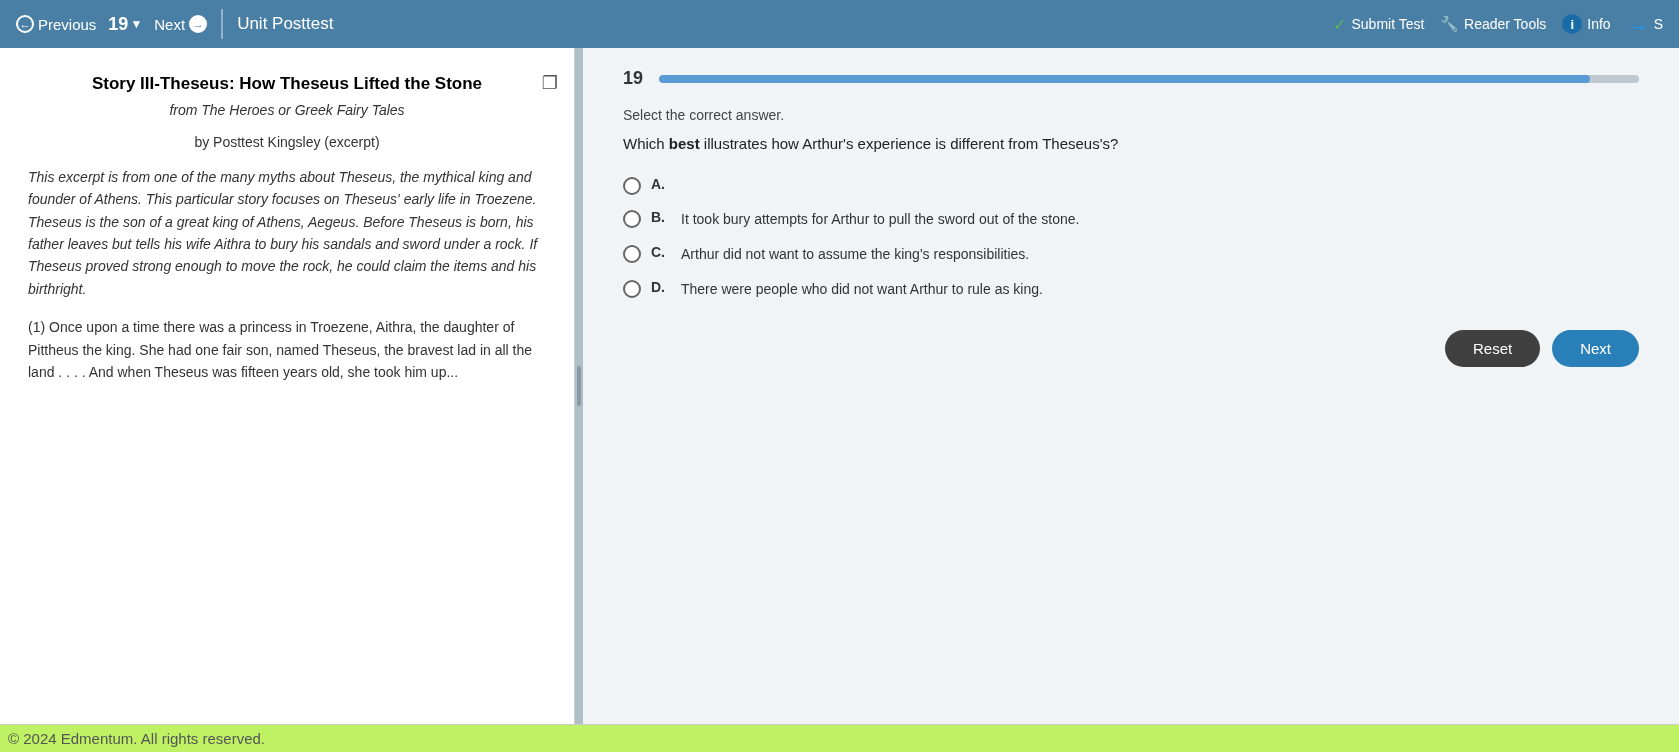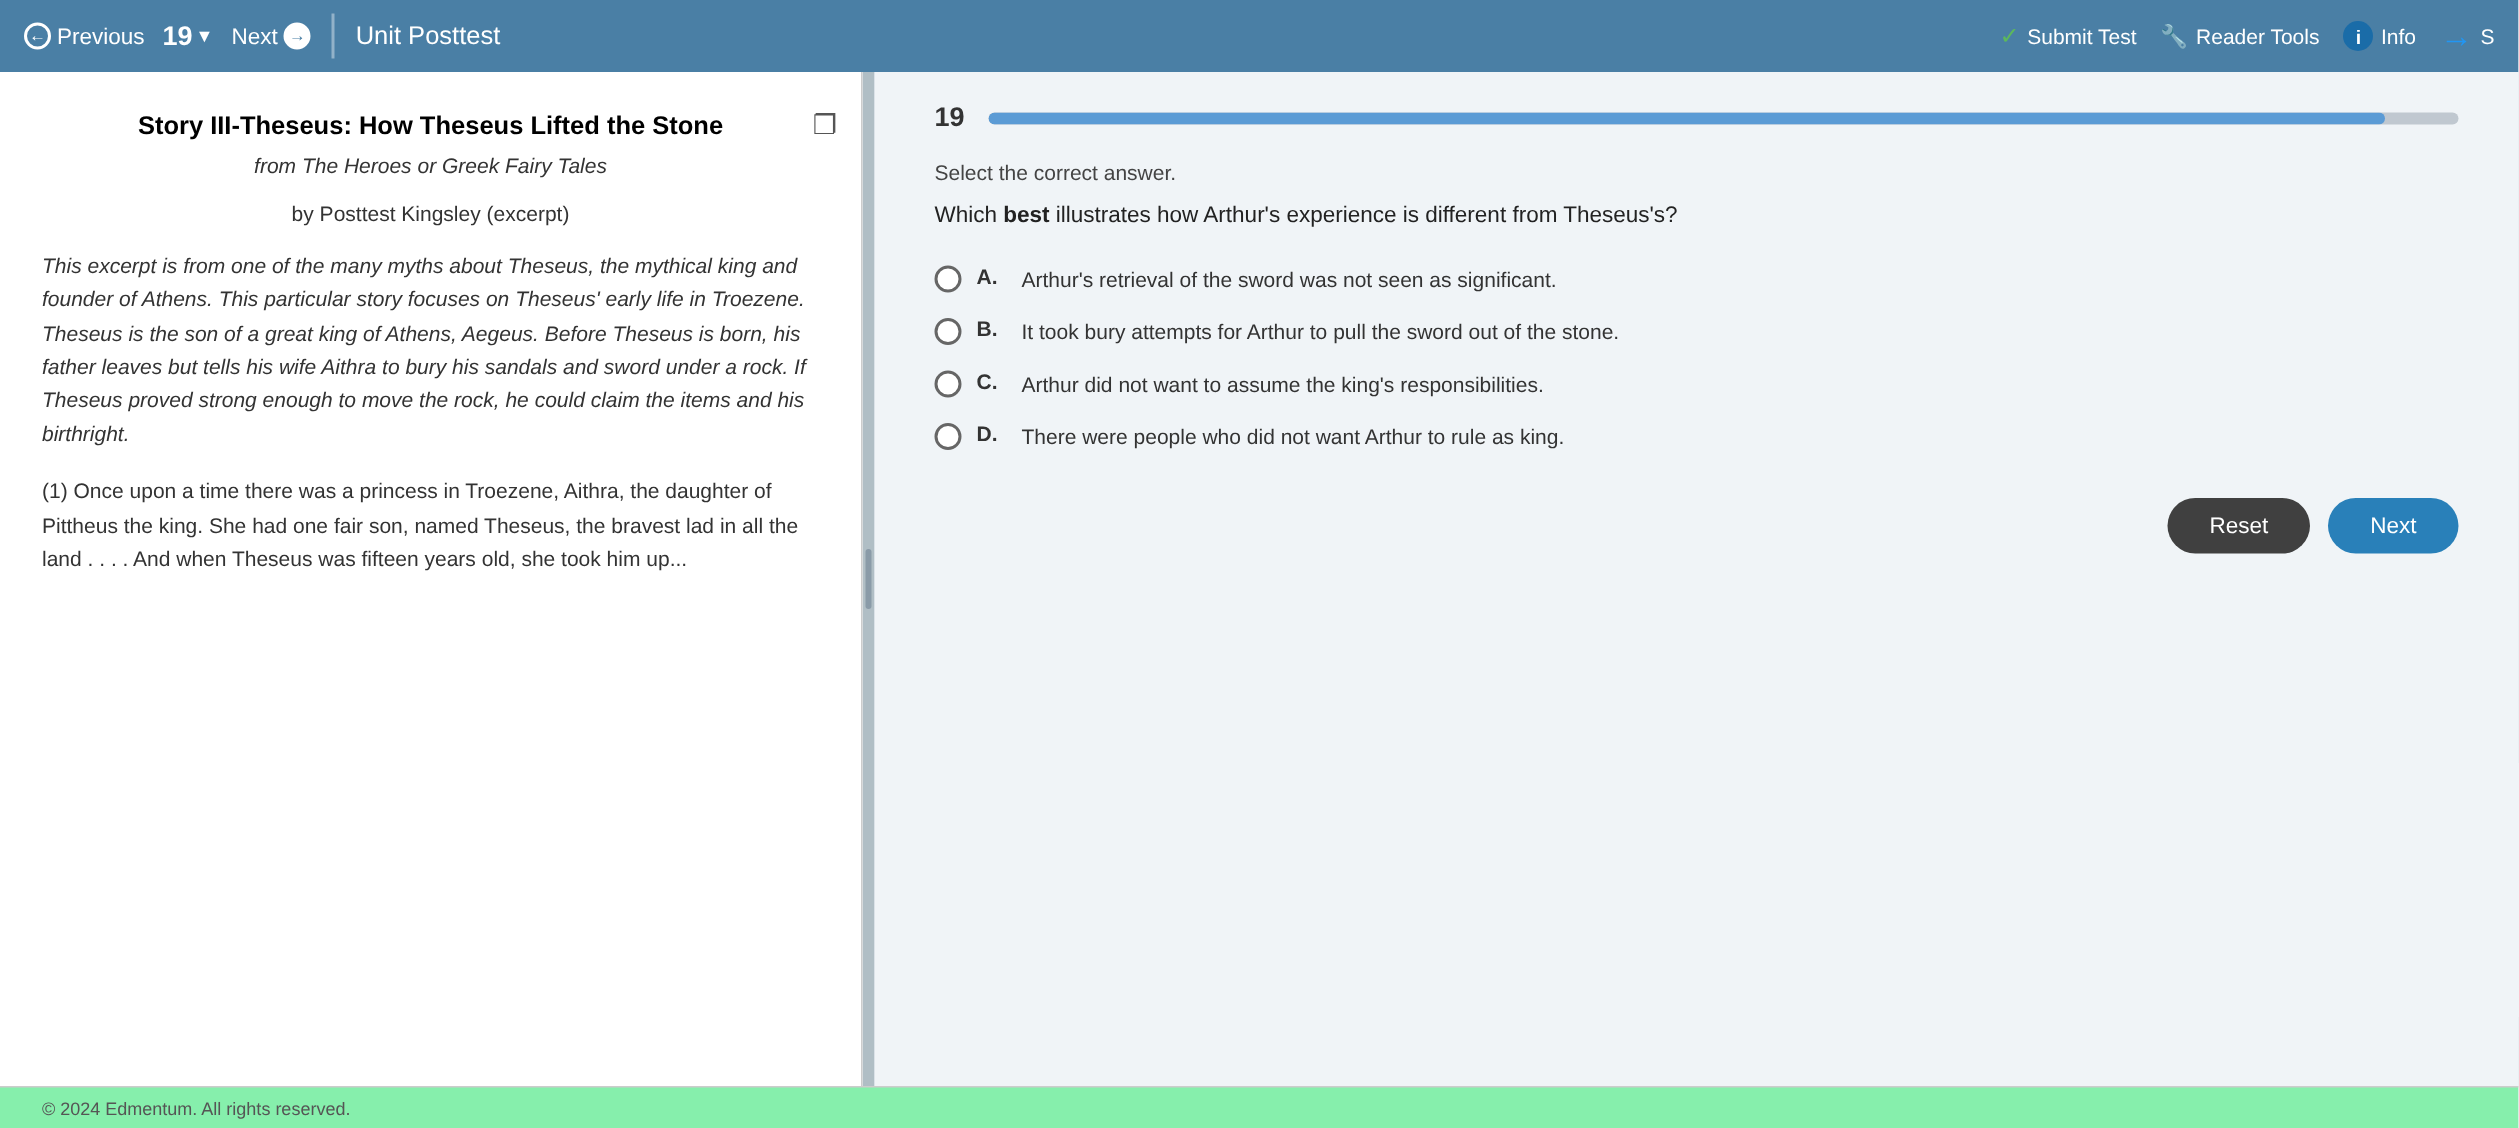--- a/index.html
+++ b/index.html
@@ -255,26 +255,26 @@
       border: none;
       border-radius: 24px;
       padding: 10px 28px;
       font-size: 15px;
       cursor: pointer;
       font-weight: 500;
     }
 
     
     .footer {
-      background: #86efac;
+      background: #bef264;
       height: 28px;
       display: flex;
       align-items: center;
-      padding: 0 28px;
-      font-size: 12px;
+      padding: 0 8px;
+      font-size: 15px;
       color: #555;
       border-top: 1px solid #ccc;
     }
 
     
     ::-webkit-scrollbar { width: 6px; }
     ::-webkit-scrollbar-track { background: #f0f0f0; }
     ::-webkit-scrollbar-thumb { background: #aaa; border-radius: 3px; }
   </style>
 </head>
@@ -340,21 +340,20 @@
       </div>
     </div>
     <div class="select-correct">Select the correct answer.</div>
     <div class="question-text">
       Which <strong>best</strong> illustrates how Arthur's experience is different from Theseus's?
     </div>
 
     <div class="answer-option">
       <div class="radio-btn"></div>
       <span class="answer-label">A.</span>
-      <span class="answer-text">Arthur's retrieval of the sword was not seen as significant.</span>
     </div>
 
     <div class="answer-option">
       <div class="radio-btn"></div>
       <span class="answer-label">B.</span>
       <span class="answer-text">It took bury attempts for Arthur to pull the sword out of the stone.</span>
     </div>
 
     <div class="answer-option">
       <div class="radio-btn"></div>

